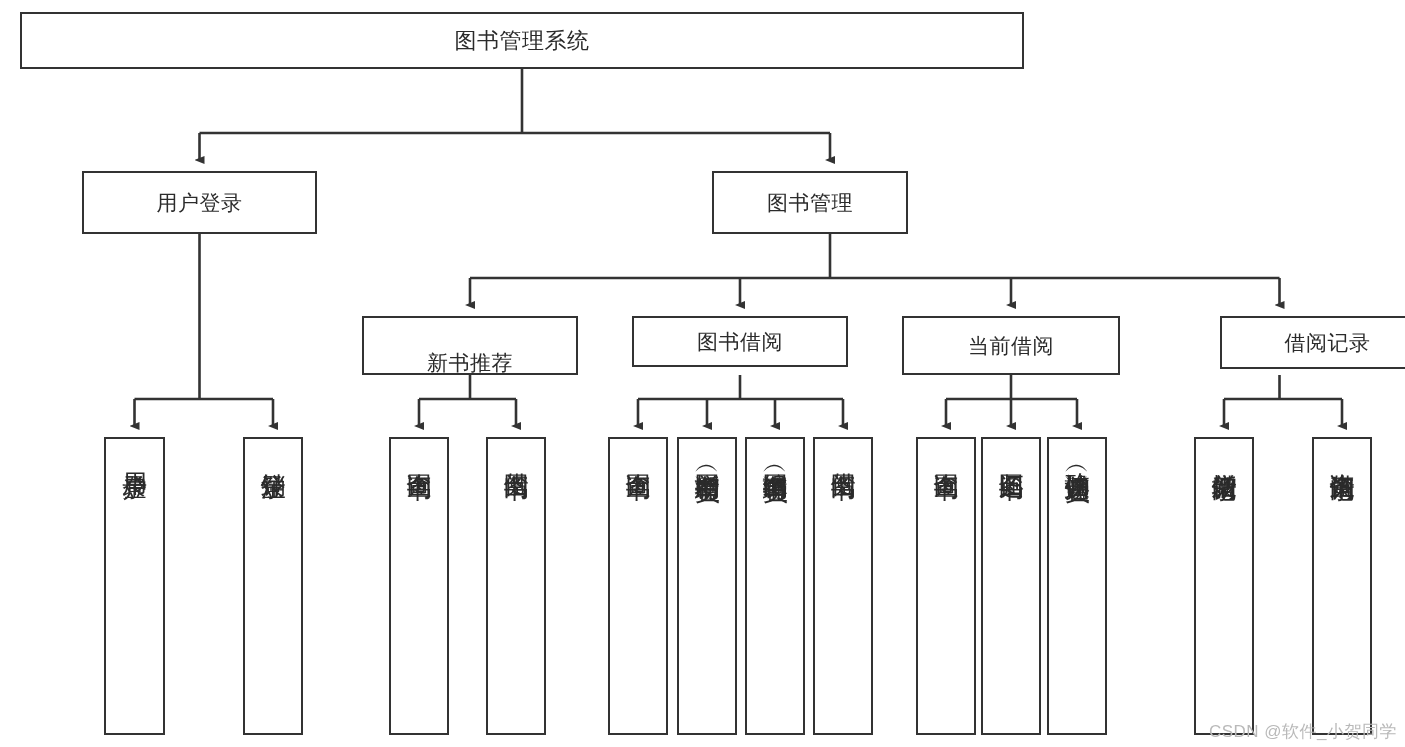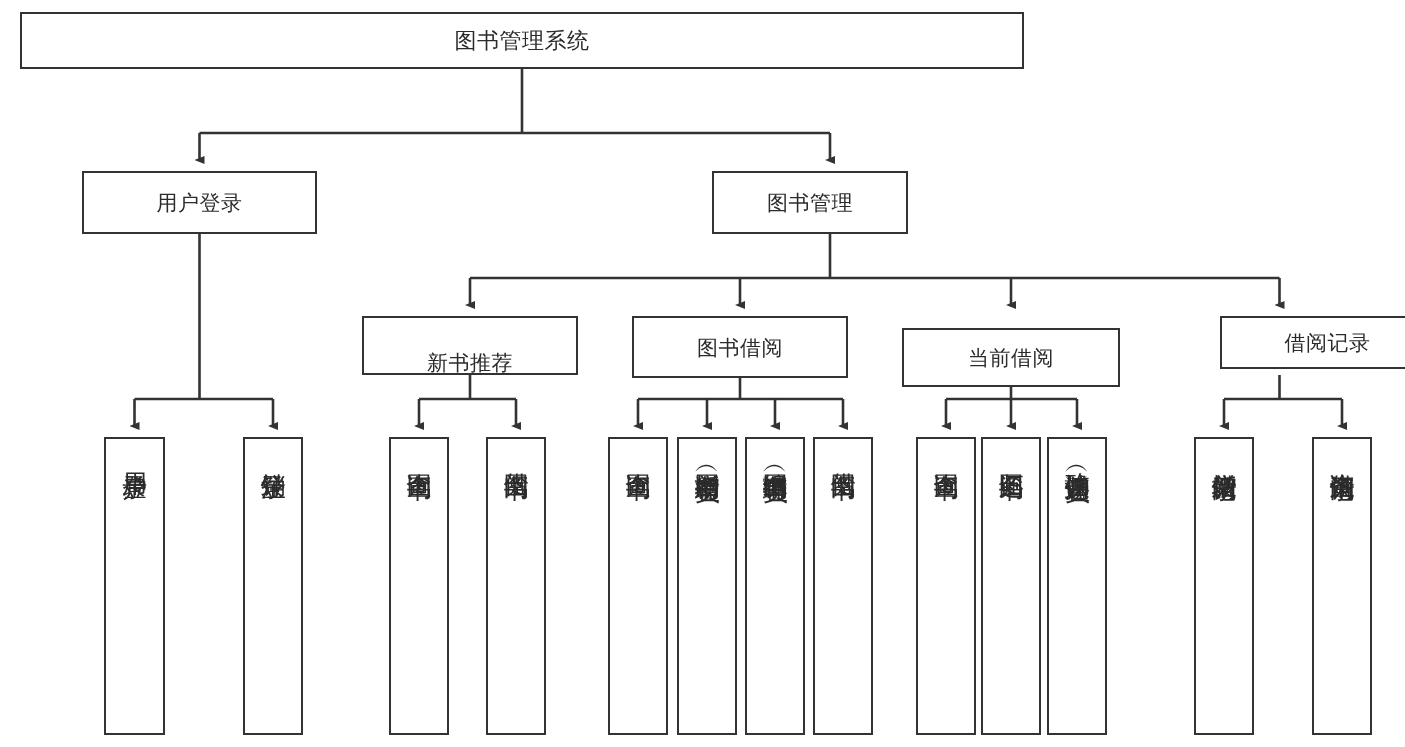--- a/index.html
+++ b/index.html
@@ -128,24 +128,24 @@
       </div>
       <div class="node h" style="left: 82px; top: 171px; width: 235px; height: 63px;">
         <span class="lbl">用户登录</span>
       </div>
       <div class="node h" style="left: 712px; top: 171px; width: 196px; height: 63px;">
         <span class="lbl">图书管理</span>
       </div>
       <div class="node h" style="left: 362px; top: 316px; width: 216px; height: 59px; align-items: flex-end;">
         <span class="lbl">新书推荐</span>
       </div>
-      <div class="node h" style="left: 632px; top: 316px; width: 216px; height: 62px;">
+      <div class="node h" style="left: 632px; top: 316px; width: 216px; height: 51px;">
         <span class="lbl">图书借阅</span>
       </div>
-      <div class="node h" style="left: 902px; top: 328px; width: 218px; height: 59px;">
+      <div class="node h" style="left: 902px; top: 316px; width: 218px; height: 59px;">
         <span class="lbl">当前借阅</span>
       </div>
       <div class="node h" style="left: 1172px; top: 316px; width: 215px; height: 53px; margin-left: 48px;">
         <span class="lbl">借阅记录</span>
       </div>
       <div class="node v" style="left: 104px; top: 437px; width: 61px; height: 298px;">
         <span class="lbl">用户登录</span>
       </div>
       <div class="node v" style="left: 243px; top: 437px; width: 60px; height: 298px;">
         <span class="lbl">注销登录</span>
@@ -178,13 +178,14 @@
         <span class="lbl">确认归还（管理员）</span>
       </div>
       <div class="node v" style="left: 1194px; top: 437px; width: 60px; height: 298px;">
         <span class="lbl">新增借阅记录</span>
       </div>
       <div class="node v" style="left: 1312px; top: 437px; width: 60px; height: 298px;">
         <span class="lbl">查询借阅记录</span>
       </div>
     </div>
 
+  <div class="watermark">CSDN @软件_小贺同学</div>
 </div>
 
 </body></html>

